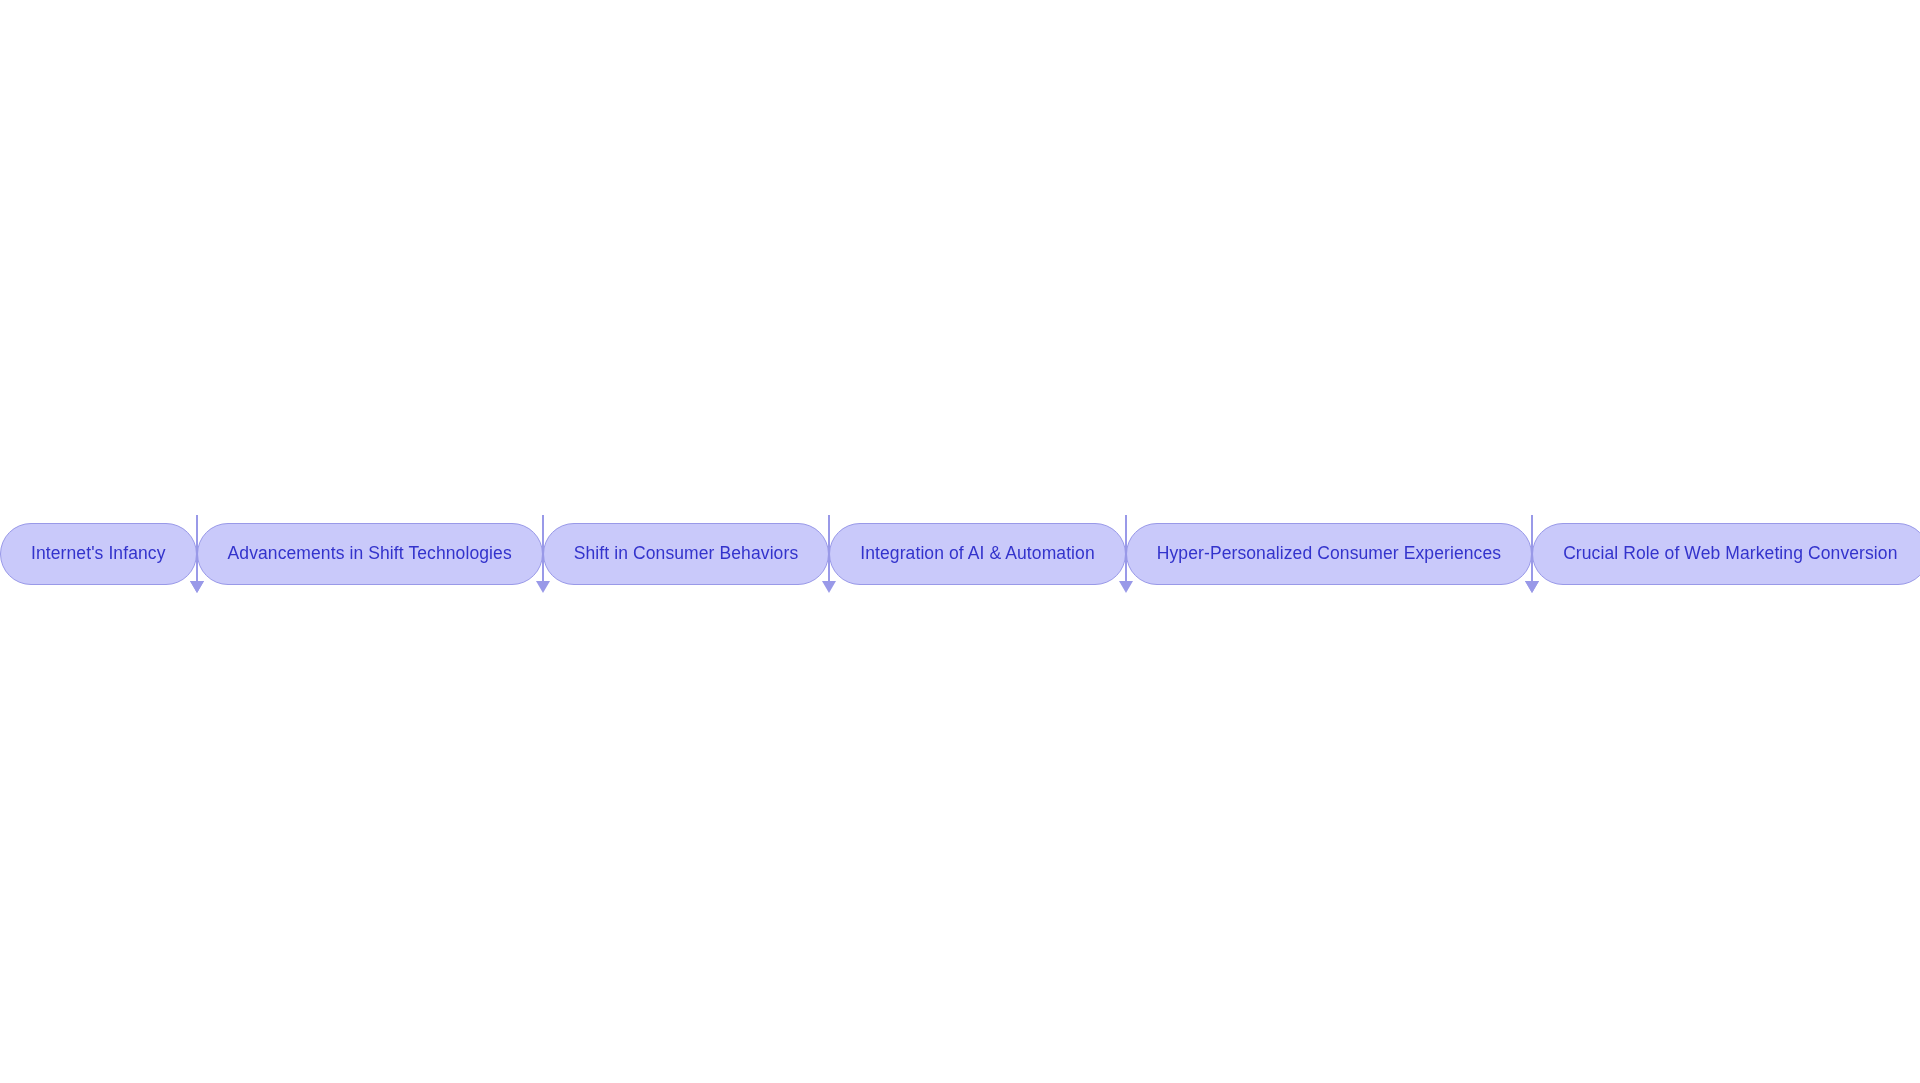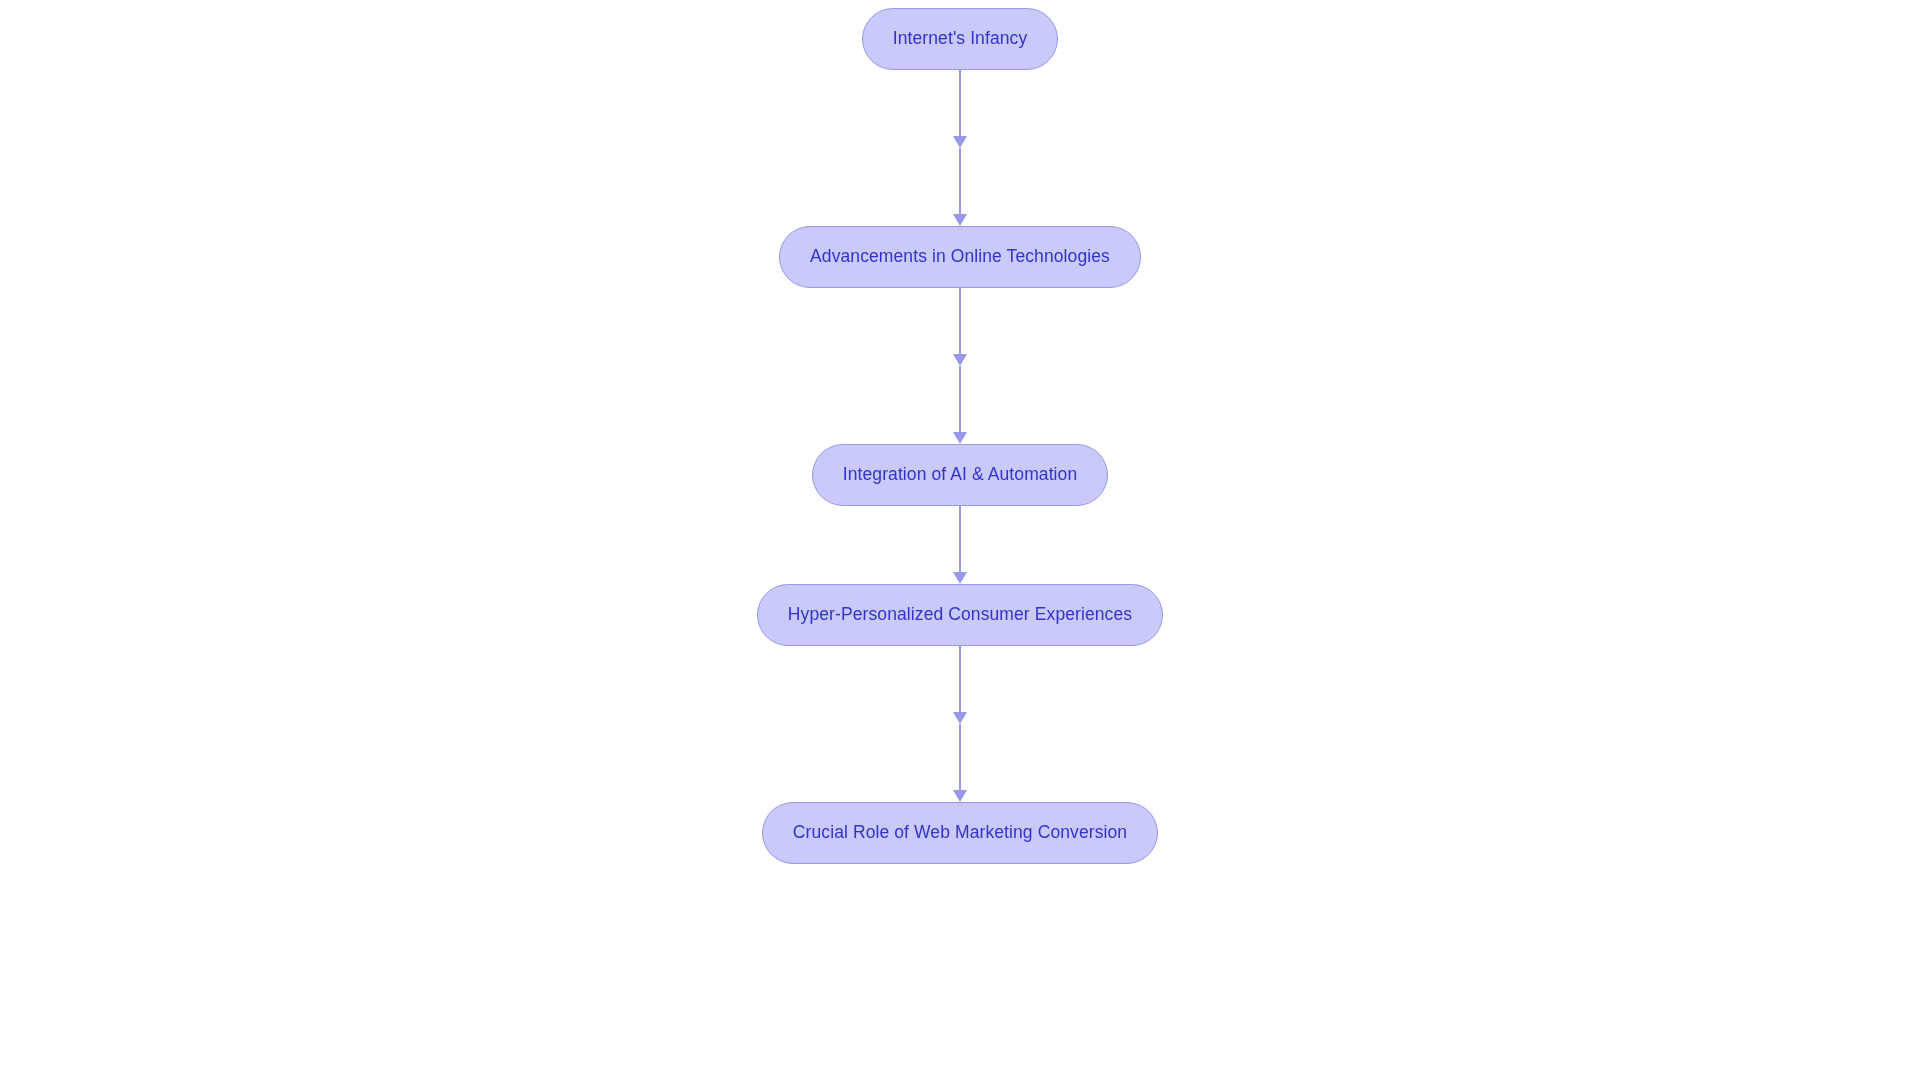--- a/index.html
+++ b/index.html
@@ -20,24 +20,23 @@
     height: 1083px;
     background: #ffffff;
   }
   .flow-column {
     position: absolute;
     left: 0;
     top: 0;
     width: 1920px;
     height: 1083px;
     display: flex;
-    flex-direction: column;
     align-items: center;
     justify-content: flex-start;
-    padding-top: 8px;
+    padding-top: 24px;
     box-sizing: border-box;
   }
   .node {
     display: flex;
     align-items: center;
     justify-content: center;
     height: 62px;
     box-sizing: border-box;
     background: #c9c9fa;
     border: 1px solid #9999e8;
@@ -98,28 +97,31 @@
       <span class="head"></span>
     </div>
 
 
     <div class="connector">
       <span class="line"></span>
       <span class="head"></span>
     </div>
 
     <div class="node">
-      <span class="node-label">Advancements in Online Technologies</span>
+      <span class="node-label">Advancements in Shift Technologies</span>
     </div>
 
     <div class="connector">
       <span class="line"></span>
       <span class="head"></span>
     </div>
 
+    <div class="node">
+      <span class="node-label">Shift in Consumer Behaviors</span>
+    </div>
 
     <div class="connector">
       <span class="line"></span>
       <span class="head"></span>
     </div>
 
     <div class="node">
       <span class="node-label">Integration of AI &amp; Automation</span>
     </div>
 

